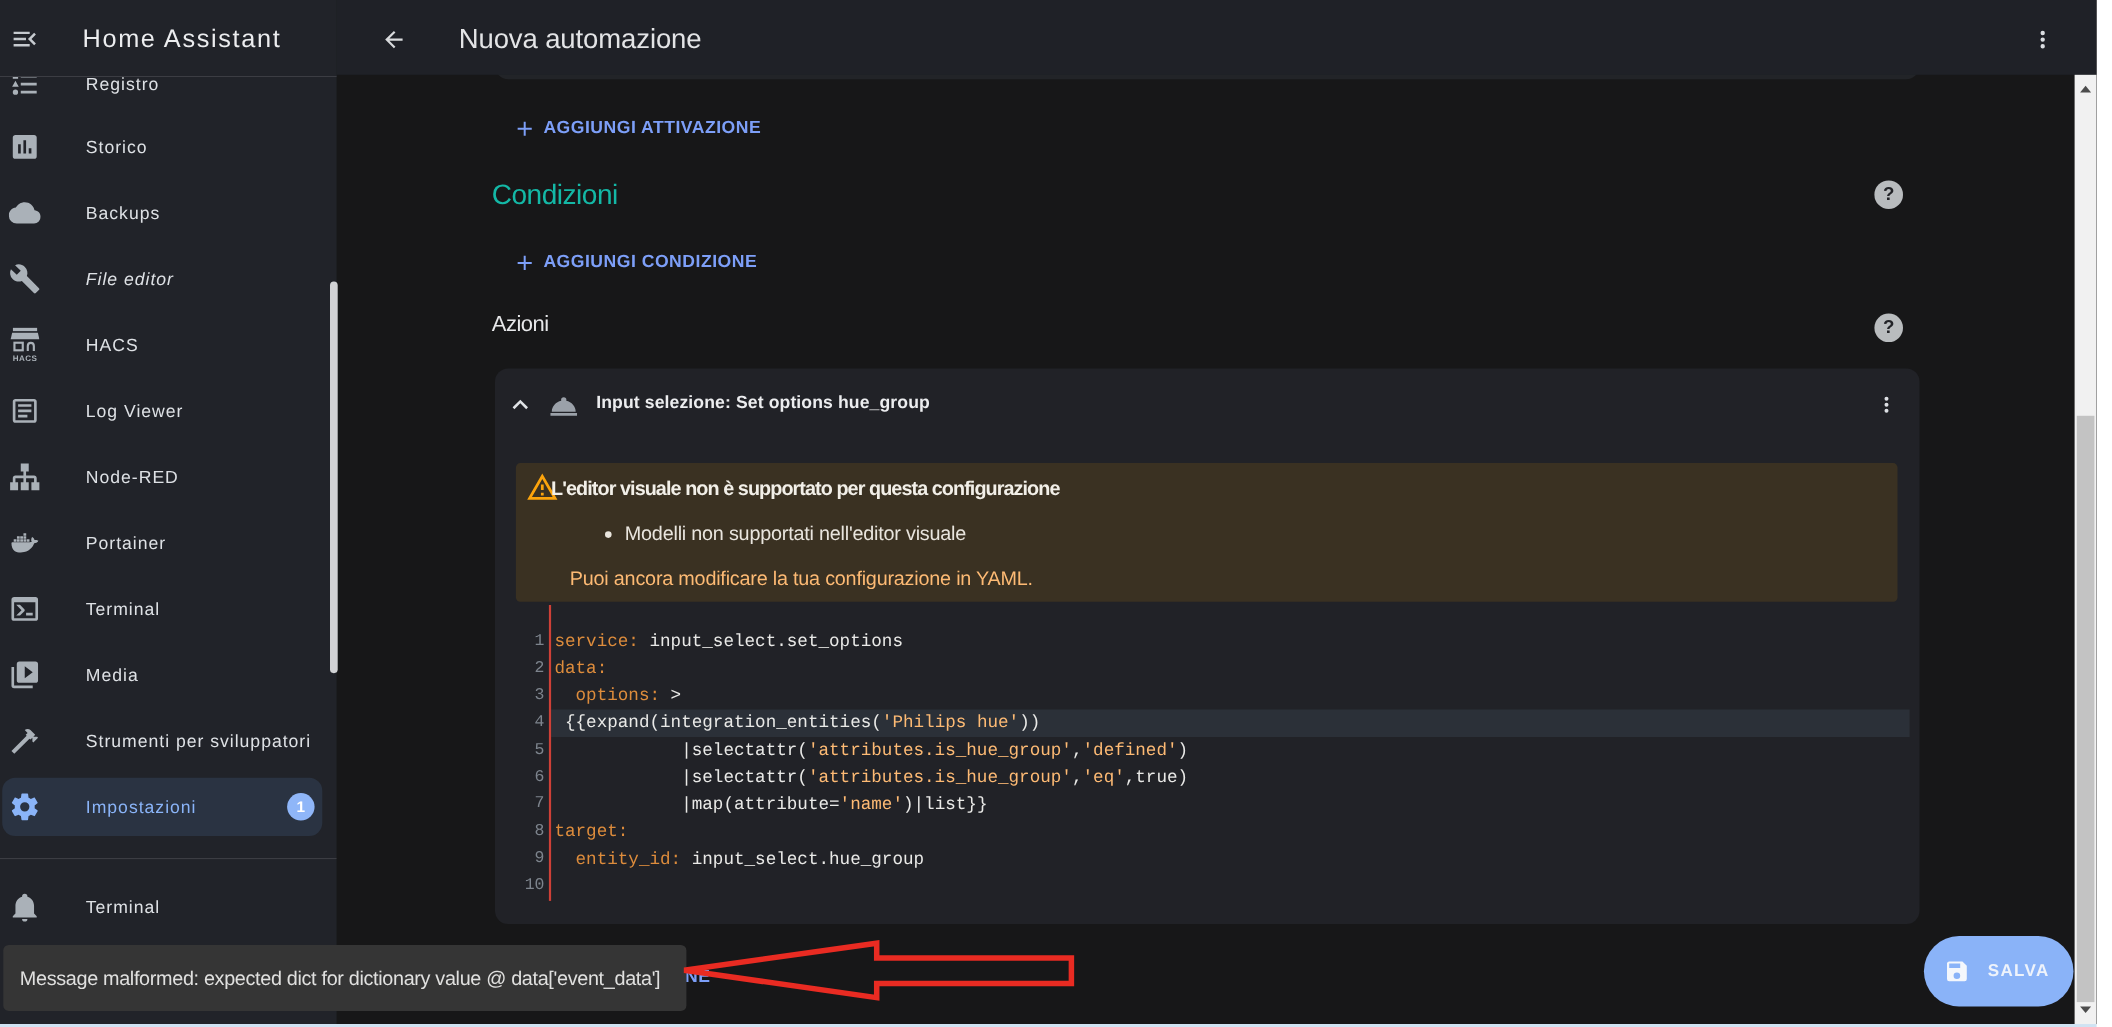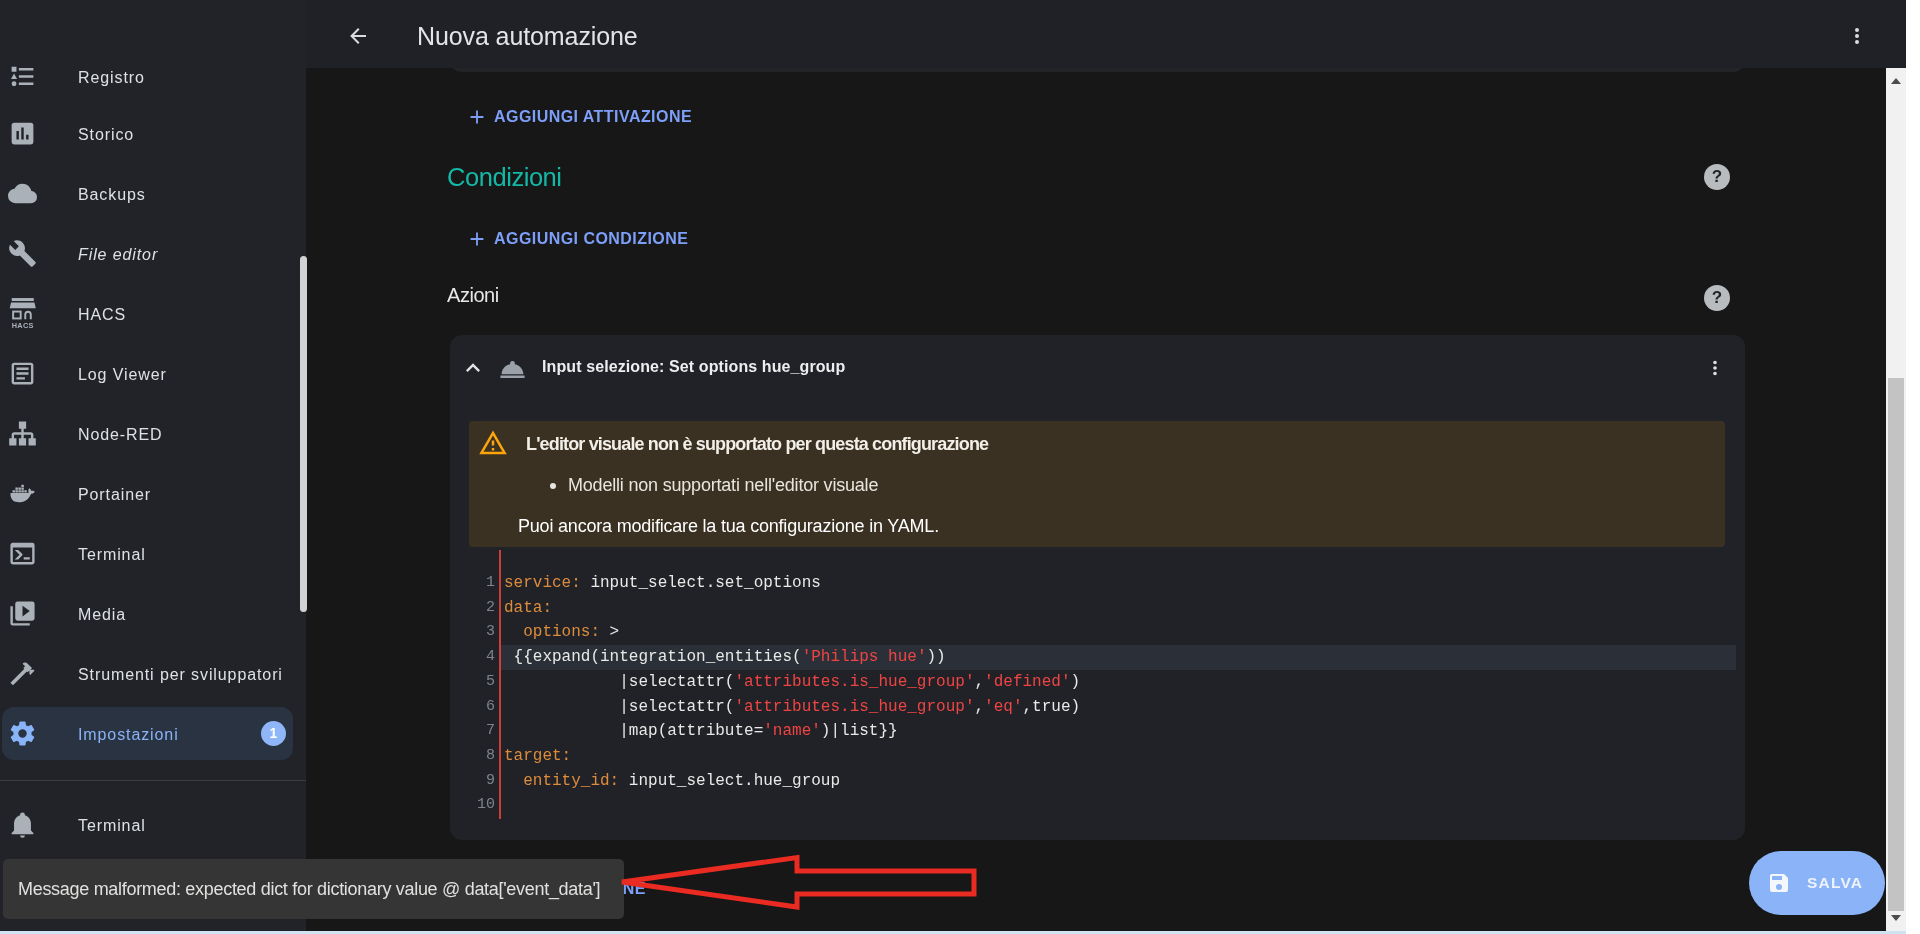--- a/index.html
+++ b/index.html
@@ -53,24 +53,24 @@
       </svg>
     <div class="abs" style="left:92px; top:22.5px; font-size:16px; font-weight:700; color:#ecedef; letter-spacing:0.1px;">Input selezione: Set options hue_group</div>
     <svg class="abs" style="left:1254px; top:22px;" width="22" height="22" viewBox="0 0 24 24">
         <path fill="#dde0e4" d="M12,16A2,2 0 0,1 14,18A2,2 0 0,1 12,20A2,2 0 0,1 10,18A2,2 0 0,1 12,16M12,10A2,2 0 0,1 14,12A2,2 0 0,1 12,14A2,2 0 0,1 10,12A2,2 0 0,1 12,10M12,4A2,2 0 0,1 14,6A2,2 0 0,1 12,8A2,2 0 0,1 10,6A2,2 0 0,1 12,4Z"></path>
       </svg>
 
     <div class="abs" style="left:19px; top:86px; width:1256px; height:126px; border-radius:4px; background:#3a3122;">
       <svg class="abs" style="left:9px; top:7px;" width="30" height="30" viewBox="0 0 24 24">
           <path fill="#fca40c" d="M12,2L1,21H23M12,6L19.53,19H4.47M11,10V14H13V10M11,16V18H13V16"></path>
         </svg>
-      <div class="abs" style="left:57px; top:13px; font-size:18px; font-weight:700; color:#f2efe8; letter-spacing:-0.85px;">L'editor visuale non è supportato per questa configurazione</div>
+      <div class="abs" style="left:32px; top:13px; font-size:18px; font-weight:700; color:#f2efe8; letter-spacing:-0.85px;">L'editor visuale non è supportato per questa configurazione</div>
       <div class="abs" style="left:81px; top:62px; width:6px; height:6px; border-radius:50%; background:#e9e5de;"></div>
       <div class="abs" style="left:99px; top:54px; font-size:18px; color:#e9e5de; letter-spacing:-0.2px;">Modelli non supportati nell'editor visuale</div>
-      <div class="abs" style="left:49px; top:95px; font-size:18px; color:#ffffff; letter-spacing:-0.2px;">Puoi ancora modificare la tua configurazione in YAML.</div>
+      <div class="abs" style="left:49px; top:95px; font-size:18px; color:#fdba74; letter-spacing:-0.2px;">Puoi ancora modificare la tua configurazione in YAML.</div>
     </div>
 
     <div class="abs" style="left:51px; top:310.1px; width:1235px; height:24.7px; background:#2b3038;"></div>
     <pre class="abs" style="left:20px; top:236.05px; width:25px; text-align:right; font-family:'Liberation Mono',monospace; font-size:15px; line-height:24.7px; color:#7d848d;">1
 2
 3
 4
 5
 6
 7
@@ -201,26 +201,32 @@
       <svg class="icon" viewBox="0 0 24 24">
           <path fill="#aab1b8" d="M21,19V20H3V19L5,17V11C5,7.9 7.03,5.17 10,4.29C10,4.19 10,4.1 10,4A2,2 0 0,1 12,2A2,2 0 0,1 14,4C14,4.1 14,4.19 14,4.29C16.97,5.17 19,7.9 19,11V17L21,19M14,21A2,2 0 0,1 12,23A2,2 0 0,1 10,21"></path>
         </svg>
       <span class="itxt">Terminal</span>
     </div>
 
     <div class="abs" style="left:261px; top:721px; width:25px; height:25px; border-radius:50%; background:#8fb6f8; text-align:center; line-height:25px; font-size:14px; font-weight:700; color:#fff; z-index:14;">1</div>
 
     <div class="abs" style="left:0; top:780px; width:306px; height:1px; background:rgba(255,255,255,0.12);"></div>
 
+    <div class="abs" style="left:0; top:0; width:306px; height:70px; background:#212329; border-bottom:1px solid rgba(255,255,255,0.12); z-index:12;">
+      <svg class="abs" style="left:9px; top:21.5px;" width="27" height="27" viewBox="0 0 24 24">
+          <path fill="#c6cacf" d="M21,15.61L19.59,17L14.58,12L19.59,7L21,8.39L17.44,12L21,15.61M3,6H16V8H3V6M3,13V11H13V13H3M3,18V16H16V18H3Z"></path>
+        </svg>
+      <div class="abs" style="left:75px; top:0; height:70px; line-height:70px; font-size:23px; letter-spacing:1.5px; color:#ecedef;">Home Assistant</div>
+    </div>
 
     <div class="abs" style="left:300px; top:256px; width:7px; height:356px; border-radius:3.5px; background:#d2d3d5; z-index:13;"></div>
   </div>
 
 </div>
 
 <div class="abs" style="left:0; top:931px; width:1906px; height:3px; background:#cfe3f3; z-index:70;"></div>
 <style>
   .k { color:#dd8c3c; }
-  .s { color:#ef4444; }
+  .s { color:#fdba74; }
   .item { position:absolute; left:0; width:306px; height:26px; }
   .item .icon { position:absolute; left:8px; top:-1.5px; width:29px; height:29px; }
   .item .itxt { position:absolute; left:78px; top:1.5px; height:26px; line-height:26px; font-size:16px; letter-spacing:0.9px; color:#dee1e5; white-space:nowrap; }
 </style>
 
 </body></html>

